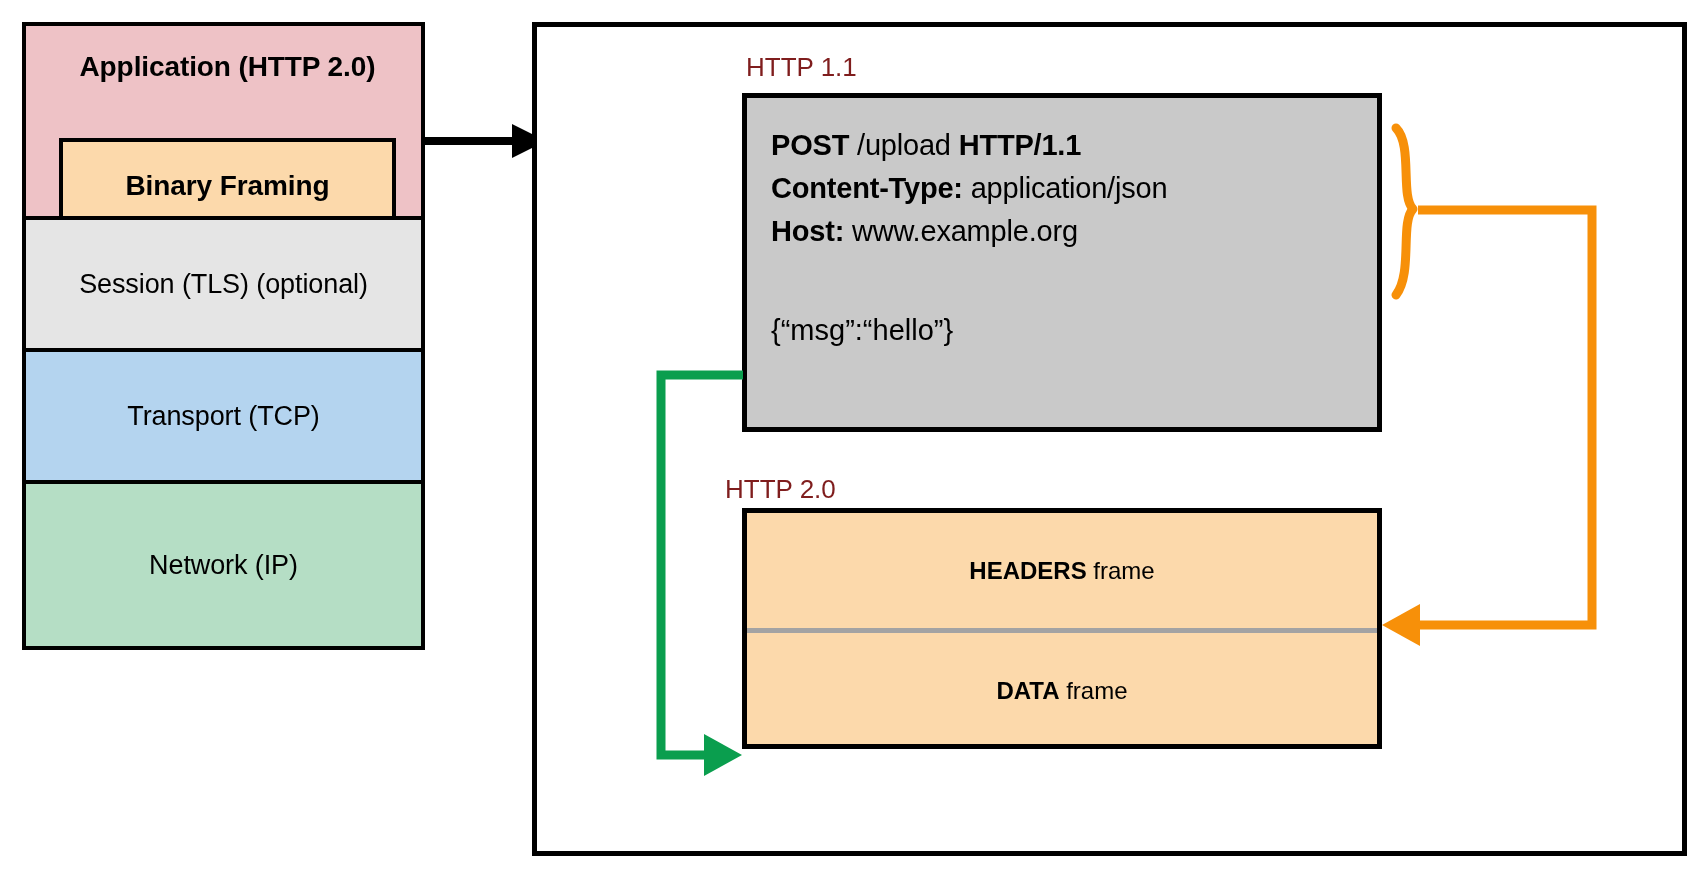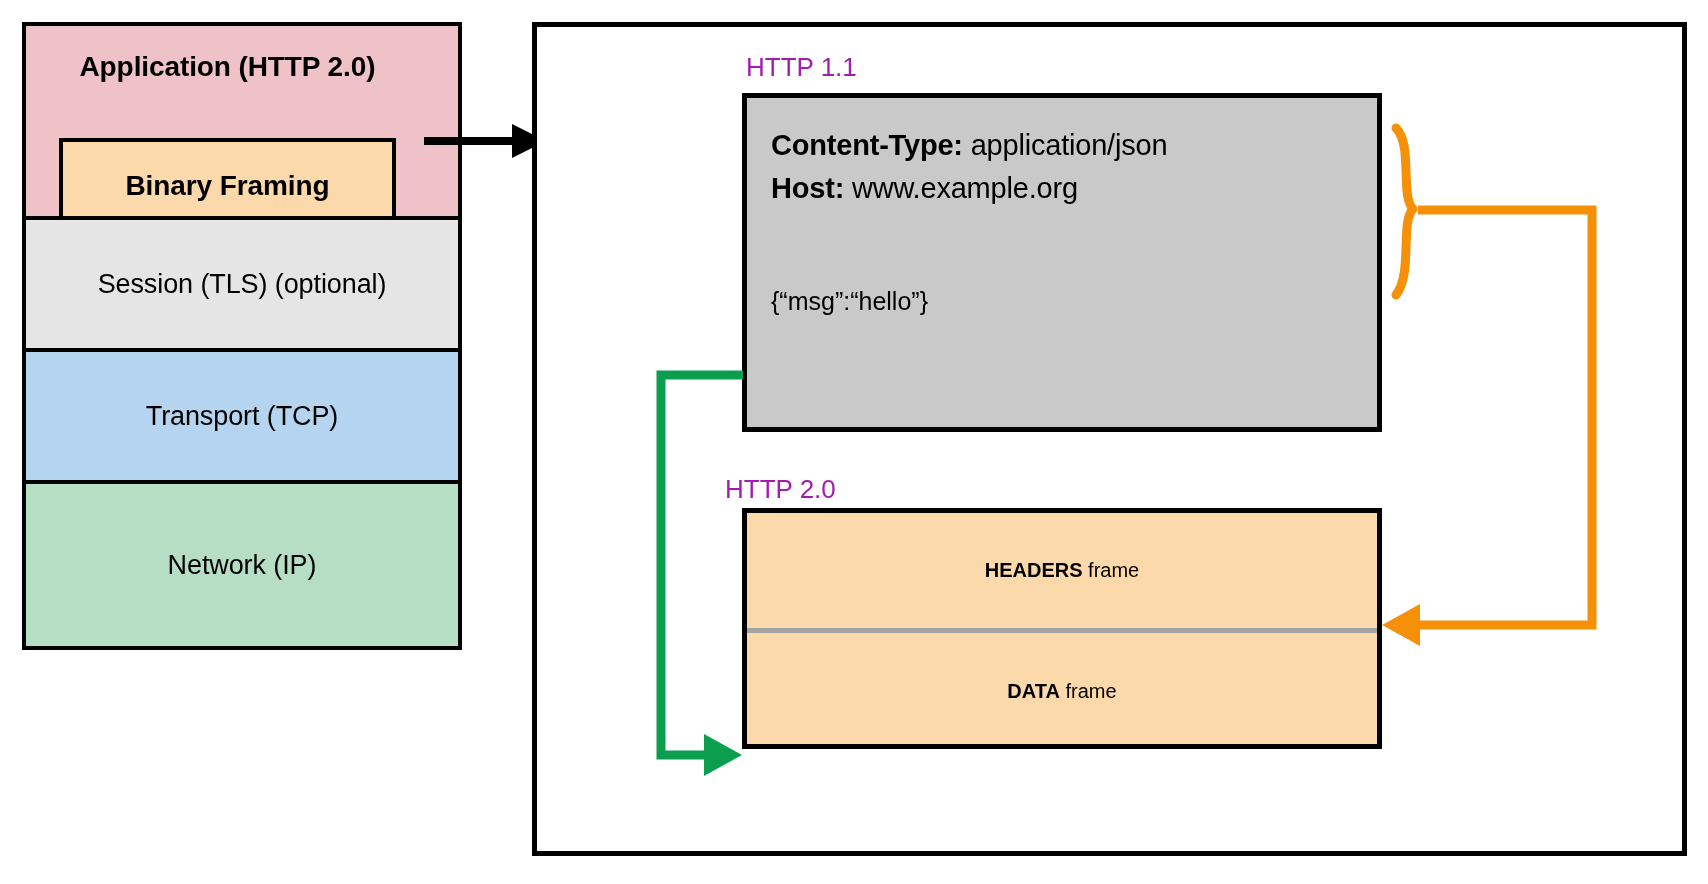--- a/index.html
+++ b/index.html
@@ -6,21 +6,21 @@
   body{
     width:1708px;height:884px;position:relative;overflow:hidden;
     font-family:"Liberation Sans", sans-serif;
     color:#000;
   }
   .stage{position:absolute;left:0;top:0;width:1708px;height:884px;}
 
   
   .stack{position:absolute;left:22px;top:22px;width:403px;height:628px;}
   .layer{
-    position:absolute;left:0;width:440px;
+    position:absolute;left:0;width:403px;
     box-sizing:border-box;
     border:4px solid #000;
     display:flex;align-items:center;justify-content:center;
     font-size:27px;
     letter-spacing:-0.1px;
     text-align:center;
   }
   .layer.app{top:0;height:198px;background:#eec2c6;align-items:flex-start;}
   .layer.session{top:194px;height:136px;background:#e5e5e5;}
   .layer.transport{top:326px;height:136px;background:#b4d4ef;}
@@ -42,42 +42,42 @@
   
   .black-arrow{position:absolute;left:420px;top:118px;width:126px;height:46px;}
 
   
   .outer-frame{
     position:absolute;left:532px;top:22px;width:1155px;height:834px;
     box-sizing:border-box;border:5px solid #000;background:#fff;
   }
 
   
-  .label{position:absolute;font-size:26px;color:#a21caf;white-space:nowrap;}
+  .label{position:absolute;font-size:26px;color:#7f1d1d;white-space:nowrap;}
   .lbl-http11{left:746px;top:52px;}
   .lbl-http20{left:725px;top:474px;}
 
   .gray-box{
     position:absolute;left:742px;top:93px;width:640px;height:339px;
     box-sizing:border-box;border:5px solid #000;background:#c9c9c9;
     padding:26px 0 0 24px;
   }
   .req-line{font-size:29px;line-height:43px;white-space:nowrap;letter-spacing:-0.2px;}
-  .req-body{font-size:25px;line-height:43px;white-space:nowrap;margin-top:70px;}
+  .req-body{font-size:29px;line-height:43px;white-space:nowrap;margin-top:56px;}
   b.hdr{font-weight:bold;}
 
   
   .frame-box{
     position:absolute;left:742px;top:508px;width:640px;height:241px;
     box-sizing:border-box;border:5px solid #000;background:#fcd9ab;
   }
   .frame-row{
     position:absolute;left:0;width:630px;height:115px;
     display:flex;align-items:center;justify-content:center;
-    font-size:20px;
+    font-size:24px;
   }
   .frame-row.headers{top:0;}
   .frame-row.data{top:115px;border-top:5px solid #a3a3a3;height:116px;}
   .frame-row b{font-weight:bold;}
   .frame-row span.light{font-weight:normal;}
 
   
   .connectors{position:absolute;left:0;top:0;width:1708px;height:884px;pointer-events:none;}
 </style>
 </head>
@@ -111,20 +111,25 @@
     <line x1="4" y1="23" x2="96" y2="23" stroke="#000" stroke-width="8"></line>
     <polygon points="92,6 126,23 92,40" fill="#000"></polygon>
   </svg>
 
   <div class="outer-frame"></div>
 
   <div class="label lbl-http11">HTTP 1.1</div>
 
   <div class="gray-box">
     <div class="req-line">
+      <b class="hdr">POST</b>
+      <span>/upload</span>
+      <b class="hdr">HTTP/1.1</b>
+    </div>
+    <div class="req-line">
       <b class="hdr">Content-Type:</b>
       <span>application/json</span>
     </div>
     <div class="req-line">
       <b class="hdr">Host:</b>
       <span>www.example.org</span>
     </div>
     <div class="req-body">{“msg”:“hello”}</div>
   </div>
 

